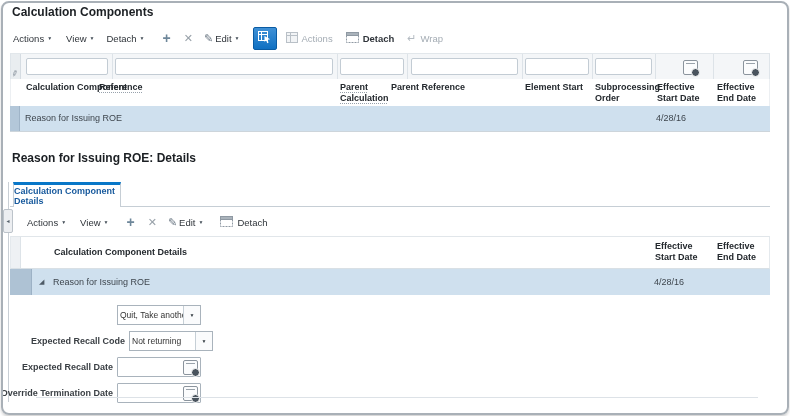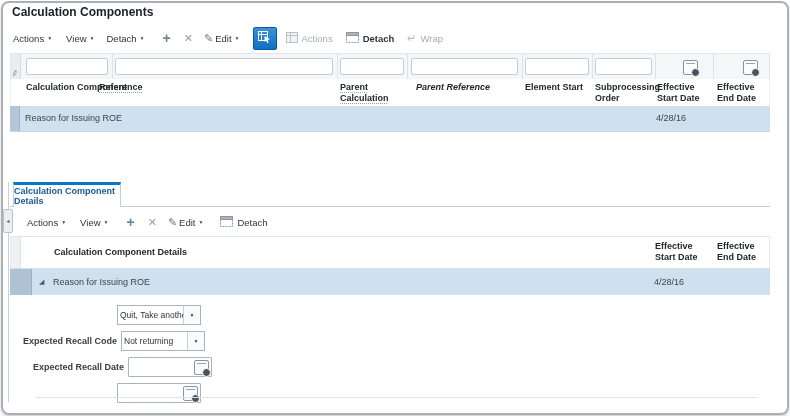--- a/index.html
+++ b/index.html
@@ -159,36 +159,37 @@
     <input class="finput" style="left: 514px; width: 64px;">
     <input class="finput" style="left: 584px; width: 57px;">
     <span class="cal" style="left:672px;top:6px;"></span>
     <span class="cal" style="left:732px;top:6px;"></span>
   </div>
 
   <div class="abs hrow">
     <div class="hcell nowrap" style="left:15px;width:90px;">Calculation Component</div>
     <div class="hcell nowrap dotted" style="left:88px;width:120px;">Reference</div>
     <div class="hcell dotted" style="left:329px;width:66px;">Parent Calculation Component</div>
-    <div class="hcell nowrap" style="left:405px;width:110px;font-style:italic;">Parent Reference</div>
+    <div class="hcell nowrap" style="left:380px;width:110px;">Parent Reference</div>
     <div class="hcell nowrap" style="left:514px;width:70px;">Element Start</div>
     <div class="hcell" style="left:584px;width:62px;">Subprocessing Order</div>
     <div class="hcell" style="left:646px;width:54px;">Effective Start Date</div>
     <div class="hcell" style="left:706px;width:50px;">Effective End Date</div>
   </div>
 
   <div class="abs drow">
     <div class="rowhdr"></div>
     <div class="dcell" style="left:15px;">Reason for Issuing ROE</div>
     <div class="dcell" style="left:400px;"></div>
     <div class="dcell" style="left:646px;">4/28/16</div>
     <div class="dcell" style="left:706px;"></div>
   </div>
   <div class="abs tbl-bottom"></div>
 
+  <div class="abs sec-title" style="left:12px;top:151px;">Reason for Issuing ROE: Details</div>
 
   <div class="abs splitline"></div>
   <div class="abs splitbtn">
     <span>◄</span>
   </div>
 
   <div class="abs tabline"></div>
   <div class="abs tab">
     <span>Calculation Component Details</span>
   </div>
@@ -235,35 +236,36 @@
     <div class="d2cell" style="left:706px;"></div>
   </div>
 
   <div class="abs frow" style="left:0;top:305px;width:400px;">
     <div class="combo">
       <div class="combo-text">Quit, Take another job</div>
       <div class="combo-arrow">▼</div>
     </div>
   </div>
 
-  <div class="abs frow" style="left:4px;top:331px;width:400px;">
+  <div class="abs frow" style="left:12px;top:331px;width:400px;">
     <div class="flabel">Expected Recall Code</div>
     <div class="combo">
       <div class="combo-text">Not returning</div>
       <div class="combo-arrow">▼</div>
     </div>
   </div>
 
-  <div class="abs frow" style="left:11px;top:357px;width:400px;">
+  <div class="abs frow" style="left:0;top:357px;width:400px;">
     <div class="flabel">Expected Recall Date</div>
     <input class="dinput" style="">
     <span class="cal" style="left:183px;top:3px;"></span>
   </div>
 
   <div class="abs frow" style="left:0;top:383px;width:400px;">
+    <div class="flabel">Override Termination Date</div>
     <input class="dinput" style="">
     <span class="cal" style="left:183px;top:3px;"></span>
   </div>
 
   <div class="abs bottomline"></div>
 </div>
 
 <div class="frame"></div>
 
 </body></html>

